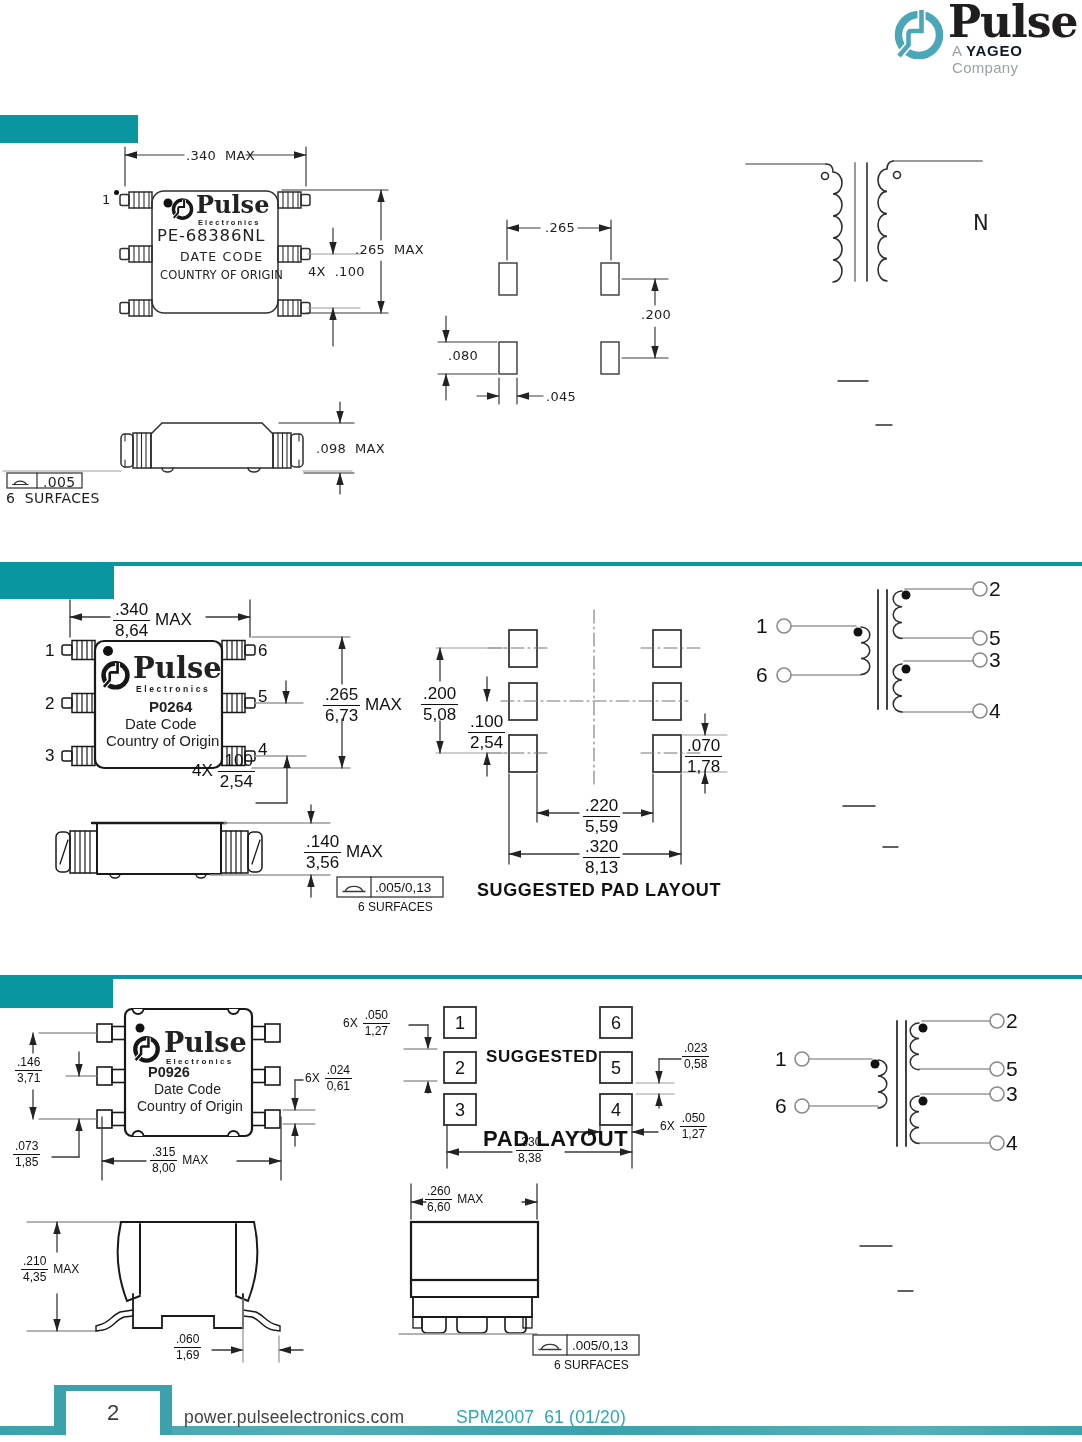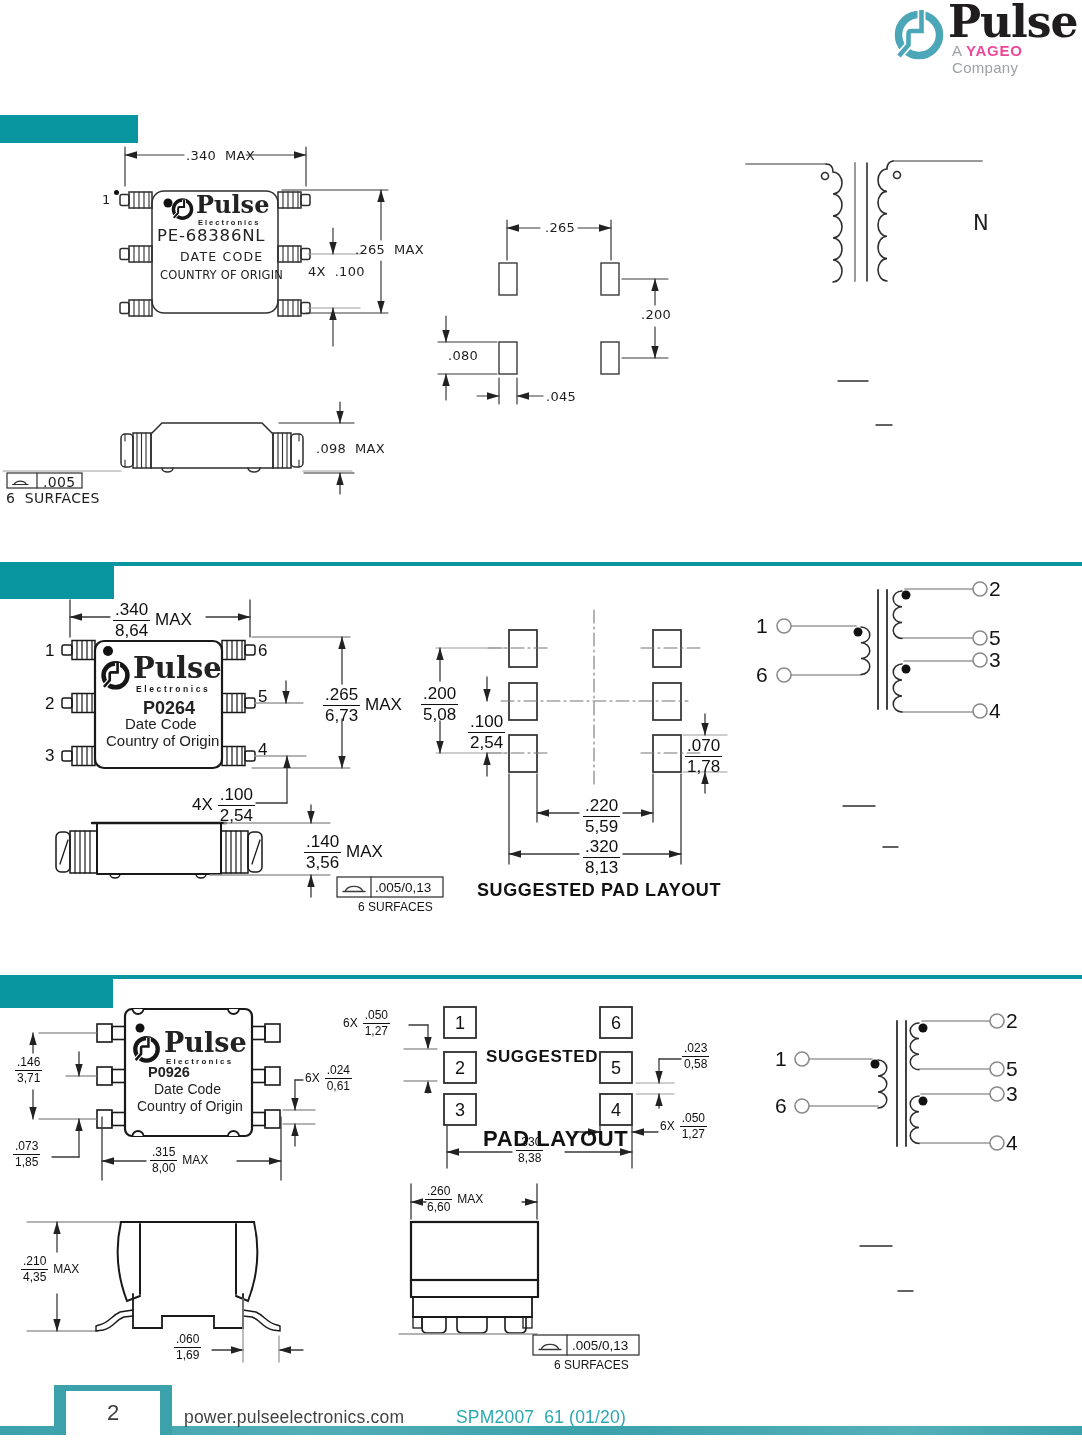--- a/index.html
+++ b/index.html
@@ -28,21 +28,21 @@
   .flatxt{position:absolute;font-size:13.5px;color:#141414}
   .surf{position:absolute;font-size:12px;color:#141414}
   
   .serifbold{font-family:"DejaVu Serif",serif;font-weight:bold;color:#151314}
   .els{position:absolute;font-size:7.5px;font-weight:600;letter-spacing:2px;color:#1c1c1c}
   .mark{position:absolute;color:#222}
   
   .brandname{position:absolute;font-family:"DejaVu Serif",serif;font-weight:bold;
              font-size:44px;color:#201d1e;line-height:1;letter-spacing:-1px}
   .tagline{position:absolute;font-size:15px;color:#9CA1A4;letter-spacing:.3px}
-  .tagline b{color:#ec4899;letter-spacing:.8px}
+  .tagline b{color:#0f172a;letter-spacing:.8px}
   
   .pagenum{position:absolute;font-size:22px;color:#3b3b3b}
   .website{position:absolute;font-size:17.5px;color:#414342;letter-spacing:.2px}
   .docref{position:absolute;font-size:17.5px;color:var(--teal-text,#2BA8B2);letter-spacing:.2px}
 </style>
 </head>
 <body>
 
 <div class="page">
 
@@ -428,33 +428,33 @@
   <div class="pinlbl" style="left:258px;top:641px">6</div>
   <div class="pinlbl" style="left:258px;top:687px">5</div>
   <div class="pinlbl" style="left:258px;top:740px">4</div>
   <svg class="abs" style="left:99px;top:658px" width="33" height="33" viewBox="0 0 40 40">
     <circle cx="20" cy="21" r="14.5" fill="none" stroke="#161616" stroke-width="5.5"></circle>
     <path d="M6,35 L13,27 V19.5 Q13,17.5 15,17.5 L22.5,17.5 V6" fill="none" stroke="#fff" stroke-width="6"></path>
     <path d="M6,35 L13,27 V19.5 Q13,17.5 15,17.5 L22.5,17.5 V6" fill="none" stroke="#161616" stroke-width="3.2"></path>
   </svg>
   <div class="mark serifbold" style="left:133px;top:654px;font-size:29px;line-height:1">Pulse</div>
   <div class="els" style="left:136px;top:684px;font-size:8.5px;letter-spacing:2.6px">Electronics</div>
-  <div class="mark" style="left:143px;top:698px;font-size:18px;font-weight:bold">P0264</div>
+  <div class="mark" style="left:149px;top:698px;font-size:15px;font-weight:bold">P0264</div>
   <div class="mark" style="left:125px;top:715px;font-size:15px">Date Code</div>
   <div class="mark" style="left:106px;top:732px;font-size:15px">Country of Origin</div>
 
   <div class="dimrow" style="left:113px;top:601px">
     <span class="fr"><span class="nu">.340</span><span class="de">8,64</span></span>
     <span>MAX</span>
   </div>
   <div class="dimrow" style="left:323px;top:686px">
     <span class="fr"><span class="nu">.265</span><span class="de">6,73</span></span>
     <span>MAX</span>
   </div>
-  <div class="dimrow" style="left:192px;top:786px">
+  <div class="dimrow" style="left:192px;top:752px">
     <span>4X</span>
     <span class="fr"><span class="nu">.100</span><span class="de">2,54</span></span>
   </div>
   <div class="dimrow" style="left:304px;top:833px">
     <span class="fr"><span class="nu">.140</span><span class="de">3,56</span></span>
     <span>MAX</span>
   </div>
   <div class="dimrow" style="left:421px;top:685px">
     <span class="fr"><span class="nu">.200</span><span class="de">5,08</span></span>
   </div>

